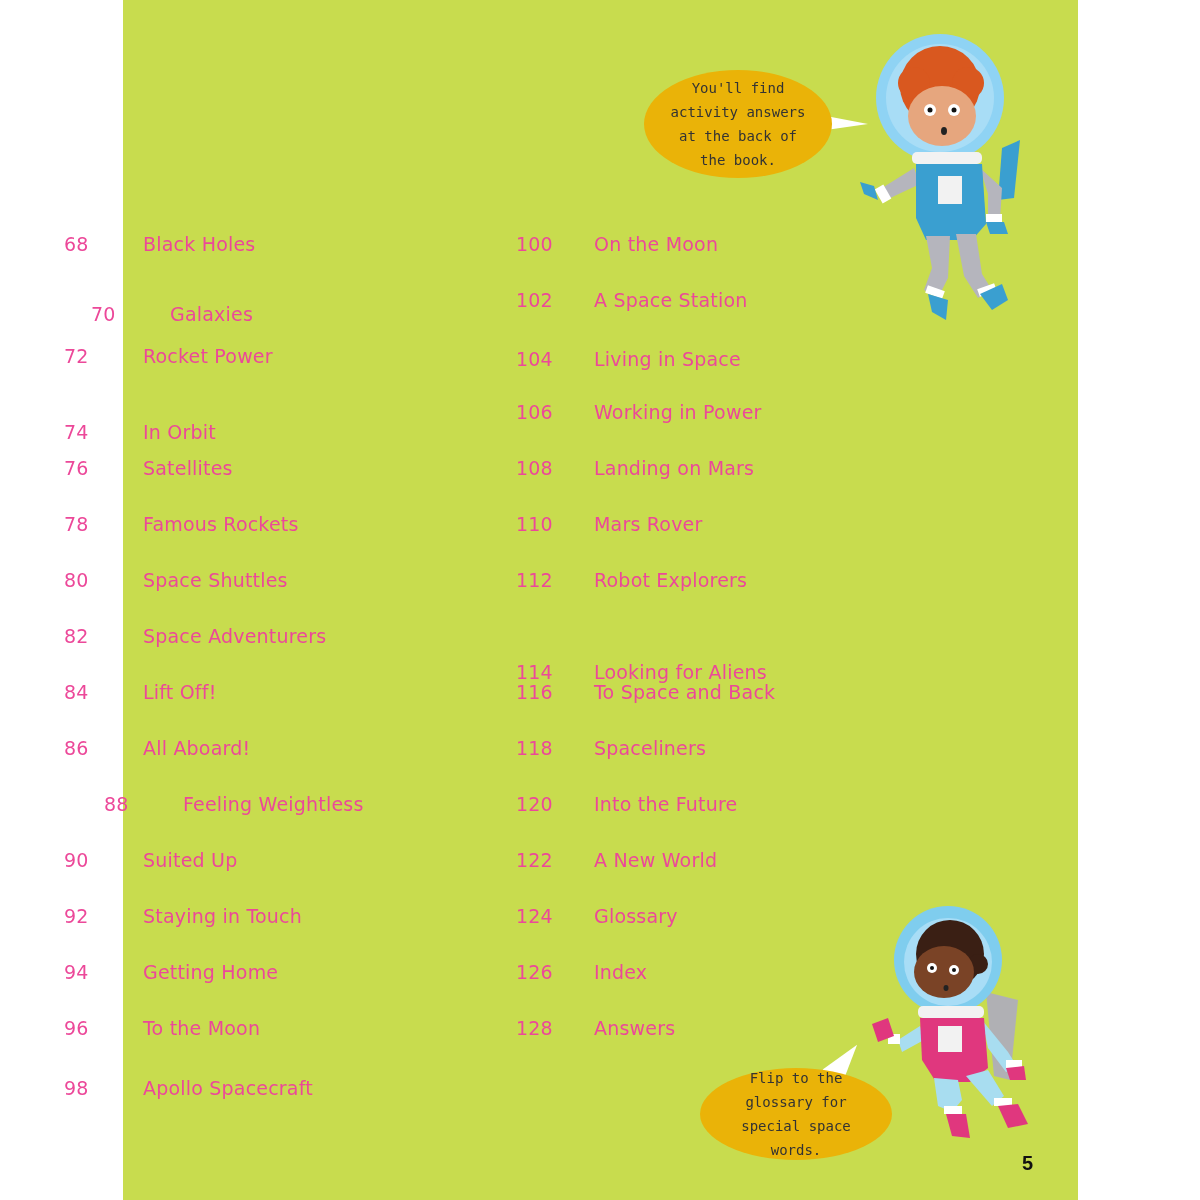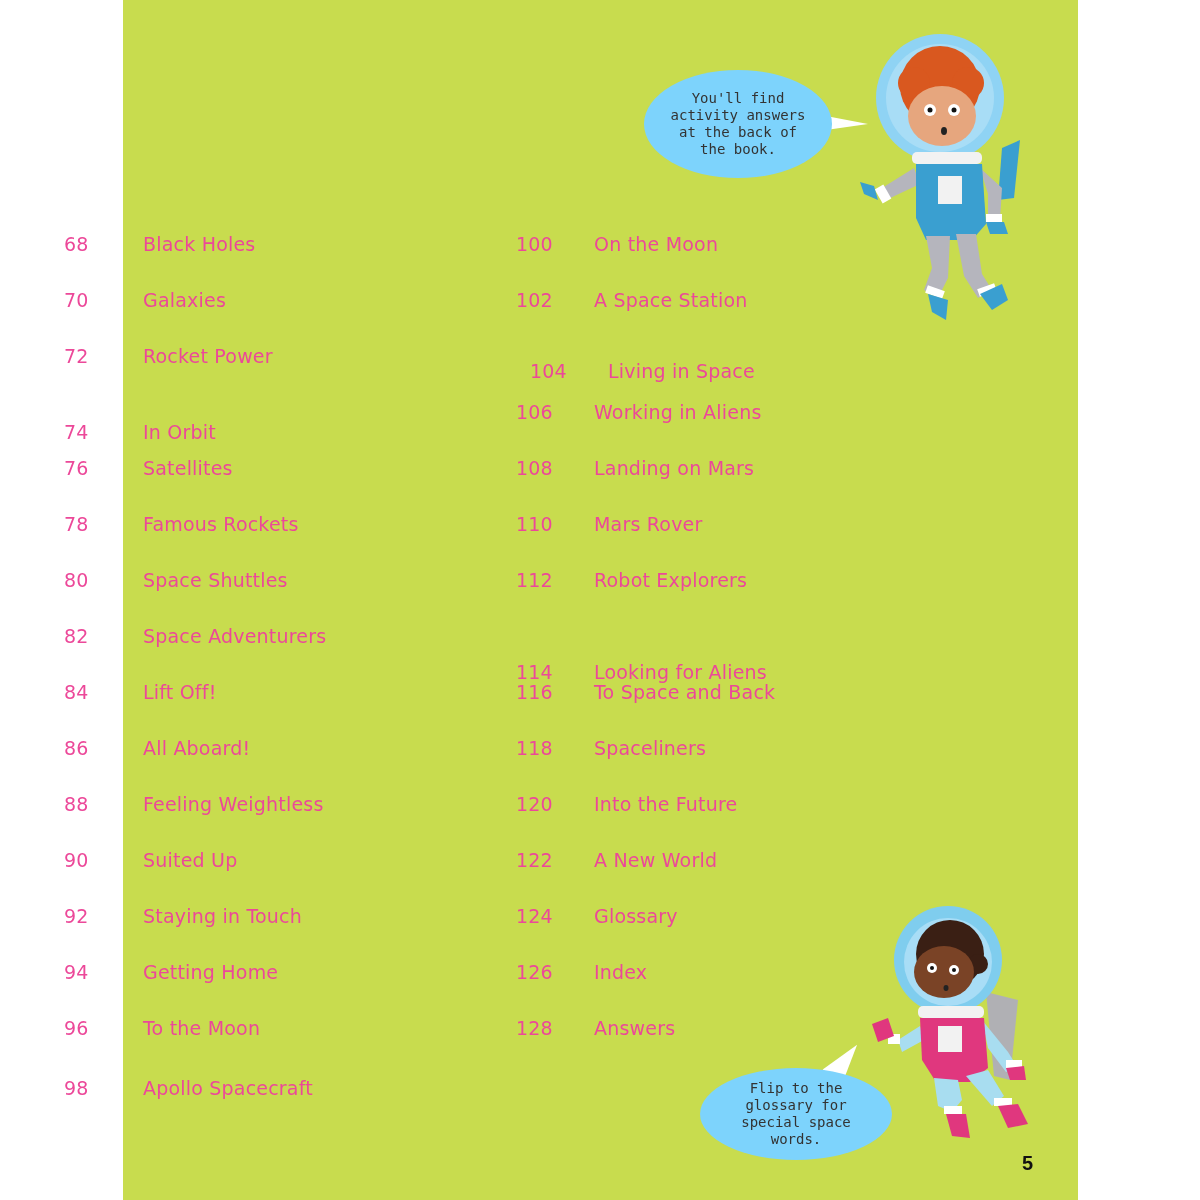--- a/index.html
+++ b/index.html
@@ -19,22 +19,22 @@
       position: absolute; left: 0; height: 30px; width: 420px;
       color: #ec4899; font-size: 19px; letter-spacing: 0.2px;
       white-space: nowrap;
     }
     .toc-row .num { position: absolute; left: 0; top: 0; }
     .toc-row .title { position: absolute; top: 0; }
     .toc-col.left .toc-row .title { left: 79px; }
     .toc-col.right .toc-row .title { left: 78px; }
 
     .bubble {
-      position: absolute; background: #7dd3fc; border-radius: 50%;
-      text-align: center; color: #333; font-size: 14px; line-height: 17px;
+      position: absolute; background: #eab308; border-radius: 50%;
+      text-align: center; color: #333; font-size: 14px; line-height: 24px;
       font-family: "DejaVu Sans Mono", monospace;
       display: flex; align-items: center; justify-content: center;
     }
     .bubble span { display: block; width: 140px; }
     .bubble-top { left: 644px; top: 70px; width: 188px; height: 108px; }
     .bubble-bottom { left: 700px; top: 1068px; width: 192px; height: 92px; }
     .bubble-tail { position: absolute; width: 0; height: 0; }
     .bubble-top-tail {
       left: 826px; top: 116px;
       border-top: 8px solid transparent; border-bottom: 6px solid transparent;
@@ -57,21 +57,21 @@
 </head>
 <body>
 
 <div class="page"></div>
 
 <div id="toc-left" class="toc-col left">
     <div class="toc-row" style="top: 233px;">
       <span class="num">68</span>
       <span class="title">Black Holes</span>
     </div>
-    <div class="toc-row" style="top: 289px;">
+    <div class="toc-row" style="top: 303px; margin-left: 27px;">
       <span class="num">70</span>
       <span class="title">Galaxies</span>
     </div>
     <div class="toc-row" style="top: 345px;">
       <span class="num">72</span>
       <span class="title">Rocket Power</span>
     </div>
     <div class="toc-row" style="top: 401px; margin-top: 20px;">
       <span class="num">74</span>
       <span class="title">In Orbit</span>
@@ -93,21 +93,21 @@
       <span class="title">Space Adventurers</span>
     </div>
     <div class="toc-row" style="top: 681px;">
       <span class="num">84</span>
       <span class="title">Lift Off!</span>
     </div>
     <div class="toc-row" style="top: 737px;">
       <span class="num">86</span>
       <span class="title">All Aboard!</span>
     </div>
-    <div class="toc-row" style="top: 793px;">
+    <div class="toc-row" style="top: 793px; margin-left: 40px;">
       <span class="num">88</span>
       <span class="title">Feeling Weightless</span>
     </div>
     <div class="toc-row" style="top: 849px;">
       <span class="num">90</span>
       <span class="title">Suited Up</span>
     </div>
     <div class="toc-row" style="top: 905px;">
       <span class="num">92</span>
       <span class="title">Staying in Touch</span>
@@ -127,27 +127,27 @@
   </div>
 <div id="toc-right" class="toc-col right">
     <div class="toc-row" style="top: 233px;">
       <span class="num">100</span>
       <span class="title">On the Moon</span>
     </div>
     <div class="toc-row" style="top: 289px;">
       <span class="num">102</span>
       <span class="title">A Space Station</span>
     </div>
-    <div class="toc-row" style="top: 360px; margin-left: 14px;">
+    <div class="toc-row" style="top: 348px;">
       <span class="num">104</span>
       <span class="title">Living in Space</span>
     </div>
     <div class="toc-row" style="top: 401px;">
       <span class="num">106</span>
-      <span class="title">Working in Aliens</span>
+      <span class="title">Working in Power</span>
     </div>
     <div class="toc-row" style="top: 457px;">
       <span class="num">108</span>
       <span class="title">Landing on Mars</span>
     </div>
     <div class="toc-row" style="top: 513px;">
       <span class="num">110</span>
       <span class="title">Mars Rover</span>
     </div>
     <div class="toc-row" style="top: 569px;">

